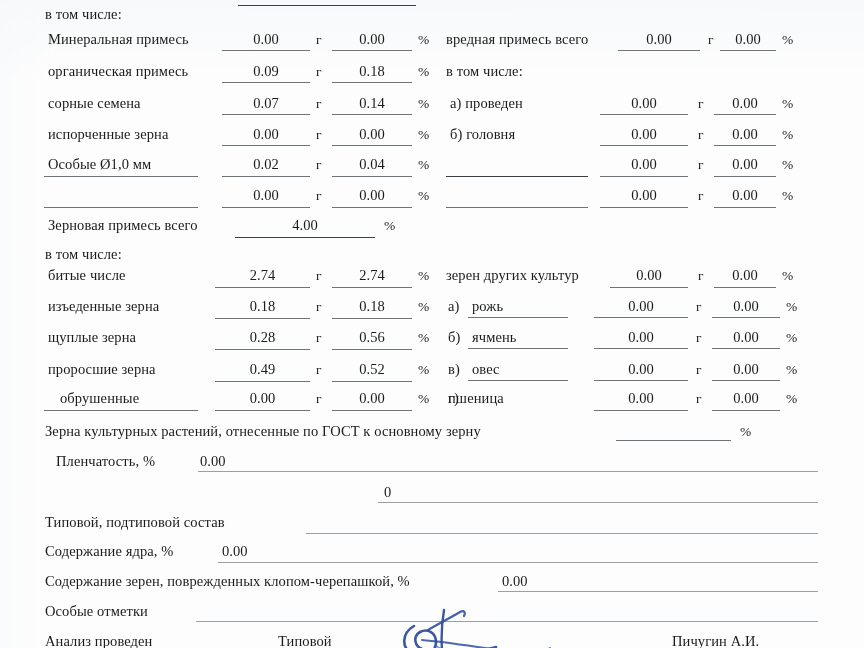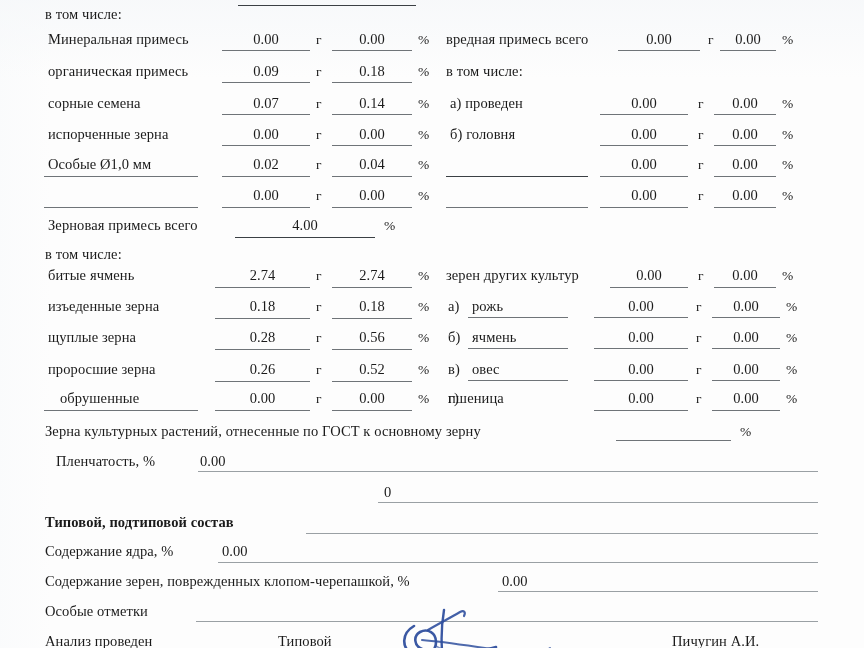--- a/index.html
+++ b/index.html
@@ -164,21 +164,21 @@
   <div class="rule abs" style="left:714px; top:207px; width:62px;"></div>
   <div class="unit abs" style="left:782px; top:188px;">%</div>
 
   <div class="lbl abs" style="left:48px; top:217px;">Зерновая примесь всего</div>
   <div class="val abs" style="left:235px; top:217px; width:140px;">4.00</div>
   <div class="rule dark abs" style="left:235px; top:237px; width:140px;"></div>
   <div class="unit abs" style="left:384px; top:218px;">%</div>
 
   <div class="lbl abs" style="left:45px; top:246px;">в том числе:</div>
 
-  <div class="lbl abs" style="left:48px; top:267px;">битые ячмень</div>
+  <div class="lbl abs" style="left:48px; top:267px;">битые числе</div>
   <div class="val abs" style="left:215px; top:267px; width:95px;">2.74</div>
   <div class="rule abs" style="left:215px; top:287px; width:95px;"></div>
   <div class="unit abs" style="left:316px; top:268px;">г</div>
   <div class="val abs" style="left:332px; top:267px; width:80px;">2.74</div>
   <div class="rule abs" style="left:332px; top:287px; width:80px;"></div>
   <div class="unit abs" style="left:418px; top:268px;">%</div>
 
   <div class="lbl abs" style="left:48px; top:298px;">изъеденные зерна</div>
   <div class="val abs" style="left:215px; top:298px; width:95px;">0.18</div>
   <div class="rule abs" style="left:215px; top:318px; width:95px;"></div>
@@ -189,21 +189,21 @@
 
   <div class="lbl abs" style="left:48px; top:329px;">щуплые зерна</div>
   <div class="val abs" style="left:215px; top:329px; width:95px;">0.28</div>
   <div class="rule abs" style="left:215px; top:349px; width:95px;"></div>
   <div class="unit abs" style="left:316px; top:330px;">г</div>
   <div class="val abs" style="left:332px; top:329px; width:80px;">0.56</div>
   <div class="rule abs" style="left:332px; top:349px; width:80px;"></div>
   <div class="unit abs" style="left:418px; top:330px;">%</div>
 
   <div class="lbl abs" style="left:48px; top:361px;">проросшие зерна</div>
-  <div class="val abs" style="left:215px; top:361px; width:95px;">0.26</div>
+  <div class="val abs" style="left:215px; top:361px; width:95px;">0.49</div>
   <div class="rule abs" style="left:215px; top:381px; width:95px;"></div>
   <div class="unit abs" style="left:316px; top:362px;">г</div>
   <div class="val abs" style="left:332px; top:361px; width:80px;">0.52</div>
   <div class="rule abs" style="left:332px; top:381px; width:80px;"></div>
   <div class="unit abs" style="left:418px; top:362px;">%</div>
 
   <div class="lbl abs" style="left:60px; top:390px;">обрушенные</div>
   <div class="rule abs" style="left:44px; top:410px; width:154px;"></div>
   <div class="val abs" style="left:215px; top:390px; width:95px;">0.00</div>
   <div class="rule abs" style="left:215px; top:410px; width:95px;"></div>
@@ -264,21 +264,21 @@
   <div class="rule abs" style="left:616px; top:440px; width:115px;"></div>
   <div class="unit abs" style="left:740px; top:424px;">%</div>
 
   <div class="lbl abs" style="left:56px; top:453px;">Пленчатость, %</div>
   <div class="val-left abs" style="left:200px; top:453px; width:120px;">0.00</div>
   <div class="rule light abs" style="left:198px; top:471px; width:620px;"></div>
 
   <div class="val-left abs" style="left:384px; top:484px; width:120px;">0</div>
   <div class="rule light abs" style="left:378px; top:502px; width:440px;"></div>
 
-  <div class="lbl abs" style="left:45px; top:514px;font-weight:bold;">Типовой, подтиповой состав</div>
+  <div class="lbl abs" style="left:45px; top:514px;">Типовой, подтиповой состав</div>
   <div class="val-left abs" style="left:310px; top:514px; width:200px;"></div>
   <div class="rule light abs" style="left:306px; top:533px; width:512px;"></div>
 
   <div class="lbl abs" style="left:45px; top:543px;">Содержание ядра, %</div>
   <div class="val-left abs" style="left:222px; top:543px; width:120px;">0.00</div>
   <div class="rule light abs" style="left:218px; top:562px; width:600px;"></div>
 
   <div class="lbl abs" style="left:45px; top:573px;">Содержание зерен, поврежденных клопом-черепашкой, %</div>
   <div class="val-left abs" style="left:502px; top:573px; width:120px;">0.00</div>
   <div class="rule light abs" style="left:498px; top:591px; width:320px;"></div>

